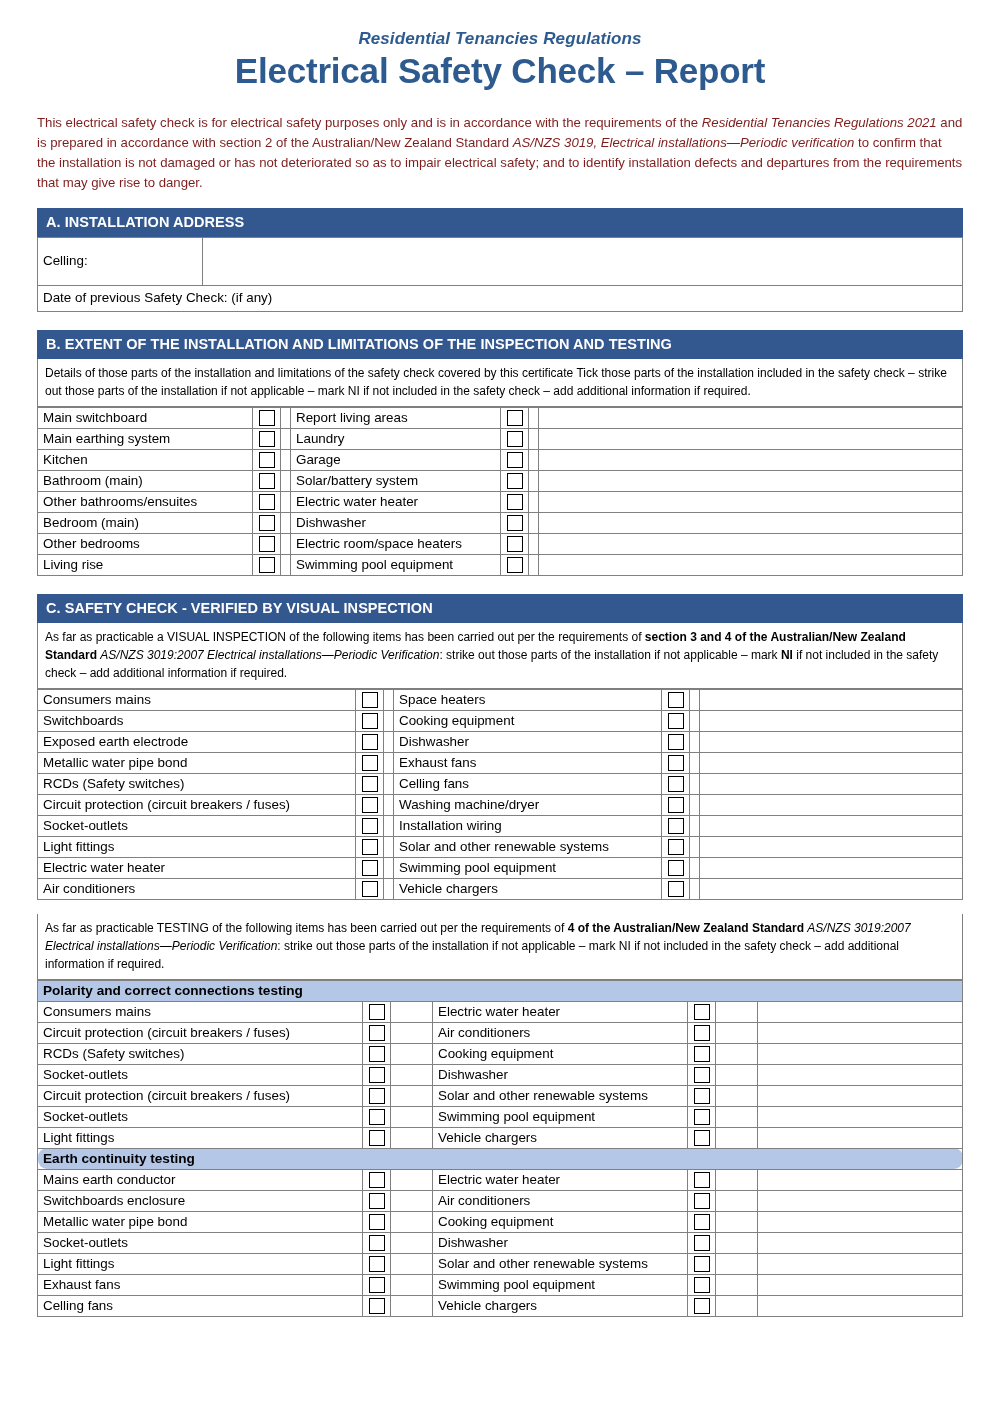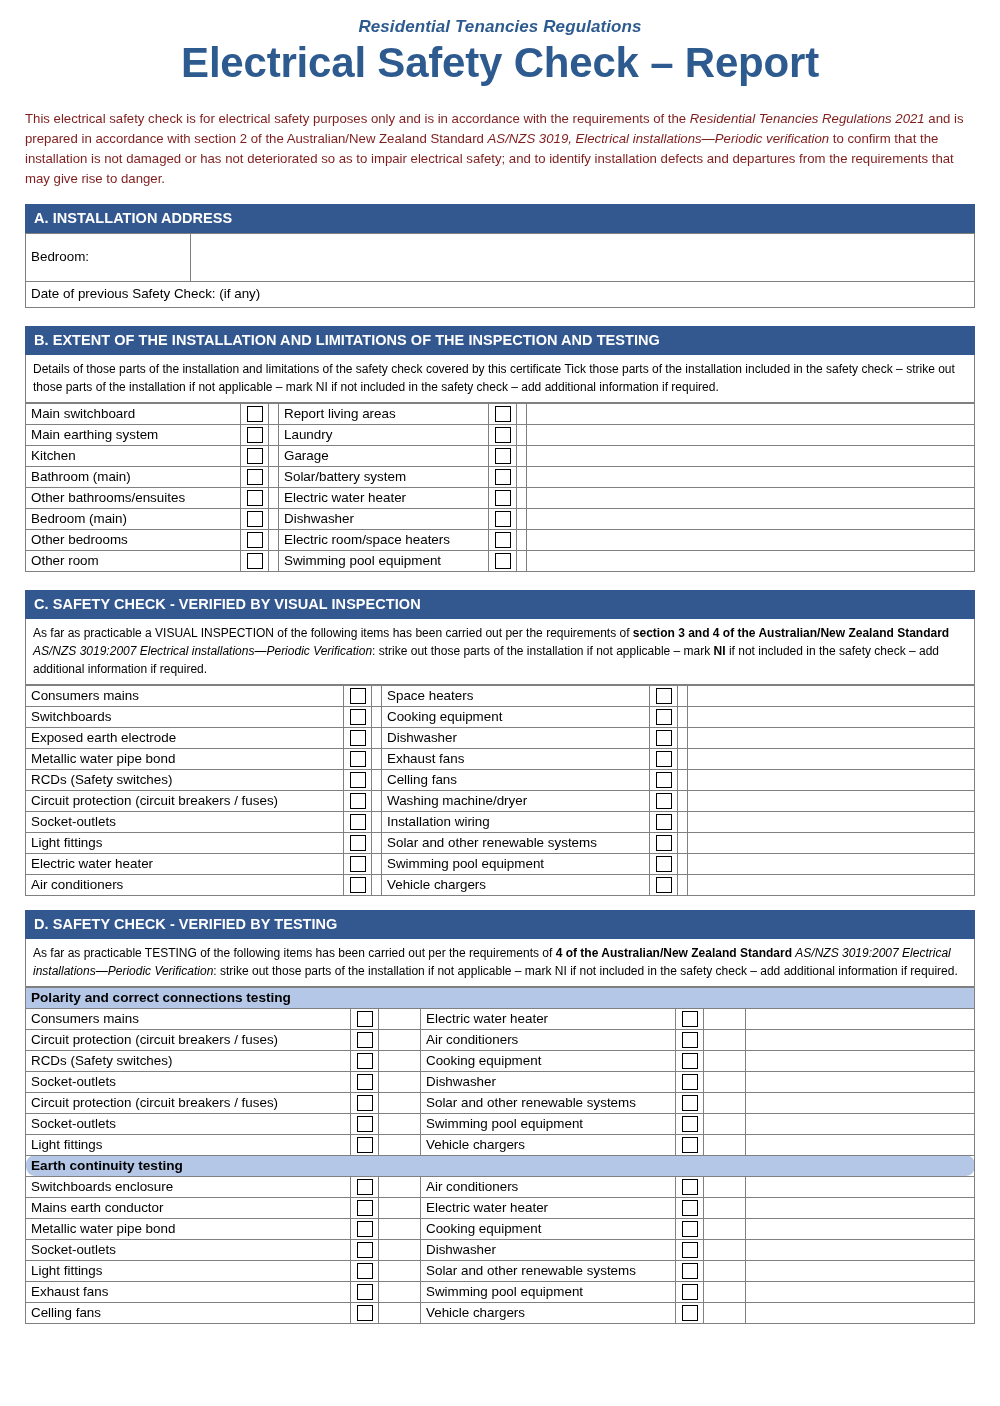--- a/index.html
+++ b/index.html
@@ -11,40 +11,40 @@
     width: 1000px;
     min-height: 1406px;
     font-family: "Liberation Sans", sans-serif;
     color: #000000;
     -webkit-font-smoothing: antialiased;
   }
   .page {
     width: 1000px;
     min-height: 1406px;
     position: relative;
-    padding: 0;
+    padding: 12px;
     box-sizing: border-box;
     background: #fff;
   }
 
   
   .doc-header {
     padding: 12px 25px 0 25px;
     text-align: center;
   }
   .supertitle {
     font-size: 17px;
     font-weight: bold;
     font-style: italic;
     color: #2e5b8f;
     letter-spacing: 0.1px;
     margin: 5px 0 2px 0;
   }
   .maintitle {
-    font-size: 42px;
+    font-size: 35px;
     font-weight: bold;
     color: #2e5b8f;
     letter-spacing: -0.2px;
     margin: 2px 0 16px 0;
     line-height: 1.15;
   }
 
   
   .intro {
     margin: 22px 25px 14px 25px;
@@ -145,21 +145,21 @@
 
   <div class="sec-wrap">
     <div class="sec-bar" style="background: rgb(51, 87, 143); border-color: rgb(51, 87, 143);">A. INSTALLATION ADDRESS</div>
     <table class="frame">
       <colgroup>
           <col style="width:165px">
           <col>
         </colgroup>
       <tbody>
         <tr>
-          <td class="addr-label">Bedroom:</td>
+          <td class="addr-label">Celling:</td>
           <td class="addr-value"></td>
         </tr>
         <tr>
           <td class="prev-check" colspan="2">Date of previous Safety Check: (if any)</td>
         </tr>
       </tbody>
     </table>
   </div>
 
   <div class="sec-gap"></div>
@@ -235,21 +235,21 @@
           <tr>
             <td class="rowlabel">Other bedrooms</td>
             <td class="cbcell"><span class="cbox"></span></td>
             <td class="spacer-cell"></td>
             <td class="rowlabel">Electric room/space heaters</td>
             <td class="cbcell"><span class="cbox"></span></td>
             <td class="spacer-cell"></td>
             <td class="notes-cell"></td>
           </tr>
           <tr>
-            <td class="rowlabel">Other room</td>
+            <td class="rowlabel">Living rise</td>
             <td class="cbcell"><span class="cbox"></span></td>
             <td class="spacer-cell"></td>
             <td class="rowlabel">Swimming pool equipment</td>
             <td class="cbcell"><span class="cbox"></span></td>
             <td class="spacer-cell"></td>
             <td class="notes-cell"></td>
           </tr>
         </tbody>
     </table>
   </div>
@@ -362,21 +362,20 @@
             <td class="spacer-cell"></td>
             <td class="notes-cell"></td>
           </tr>
         </tbody>
     </table>
   </div>
 
   <div class="sec-gap-sm"></div>
 
   <div class="sec-wrap">
-    <div class="sec-bar" style="background: rgb(51, 87, 143); border-color: rgb(51, 87, 143);">D. SAFETY CHECK - VERIFIED BY TESTING</div>
     <div class="note">
       <span>As far as practicable TESTING of the following items has been carried out per the requirements of </span><b>4 of the Australian/New Zealand Standard </b><span class="bi">AS/NZS 3019:2007 Electrical installations—Periodic Verification</span><span>: strike out those parts of the installation if not applicable – mark NI if not included in the safety check – add additional information if required.</span>
     </div>
     <table class="frame">
       <colgroup>
         <col style="width:325px">
           <col style="width:28px">
           <col style="width:42px">
         <col style="width:255px">
           <col style="width:28px">
@@ -447,33 +446,33 @@
             <td class="spacer-cell"></td>
             <td class="rowlabel">Vehicle  chargers</td>
             <td class="cbcell"><span class="cbox"></span></td>
             <td class="spacer-cell"></td>
             <td class="notes-cell"></td>
           </tr>
           <tr class="subhdr">
             <td colspan="7" style="background: rgb(180, 199, 231); border-radius: 9px;">Earth continuity testing</td>
           </tr>
           <tr>
+            <td class="rowlabel">Mains earth conductor</td>
+            <td class="cbcell"><span class="cbox"></span></td>
+            <td class="spacer-cell"></td>
+            <td class="rowlabel">Electric water heater</td>
+            <td class="cbcell"><span class="cbox"></span></td>
+            <td class="spacer-cell"></td>
+            <td class="notes-cell"></td>
+          </tr>
+          <tr>
             <td class="rowlabel">Switchboards enclosure</td>
             <td class="cbcell"><span class="cbox"></span></td>
             <td class="spacer-cell"></td>
             <td class="rowlabel">Air conditioners</td>
-            <td class="cbcell"><span class="cbox"></span></td>
-            <td class="spacer-cell"></td>
-            <td class="notes-cell"></td>
-          </tr>
-          <tr>
-            <td class="rowlabel">Mains earth conductor</td>
-            <td class="cbcell"><span class="cbox"></span></td>
-            <td class="spacer-cell"></td>
-            <td class="rowlabel">Electric water heater</td>
             <td class="cbcell"><span class="cbox"></span></td>
             <td class="spacer-cell"></td>
             <td class="notes-cell"></td>
           </tr>
           <tr>
             <td class="rowlabel">Metallic water pipe bond</td>
             <td class="cbcell"><span class="cbox"></span></td>
             <td class="spacer-cell"></td>
             <td class="rowlabel">Cooking equipment</td>
             <td class="cbcell"><span class="cbox"></span></td>

